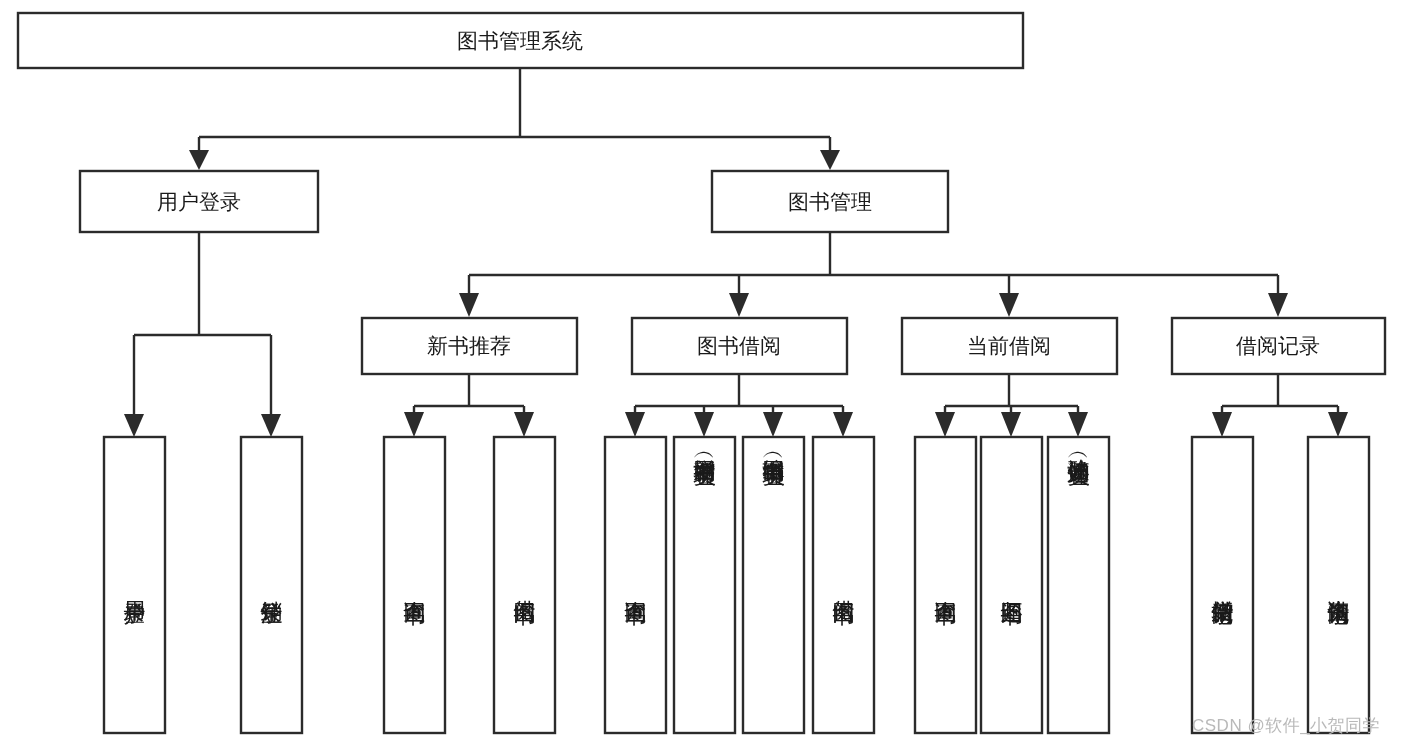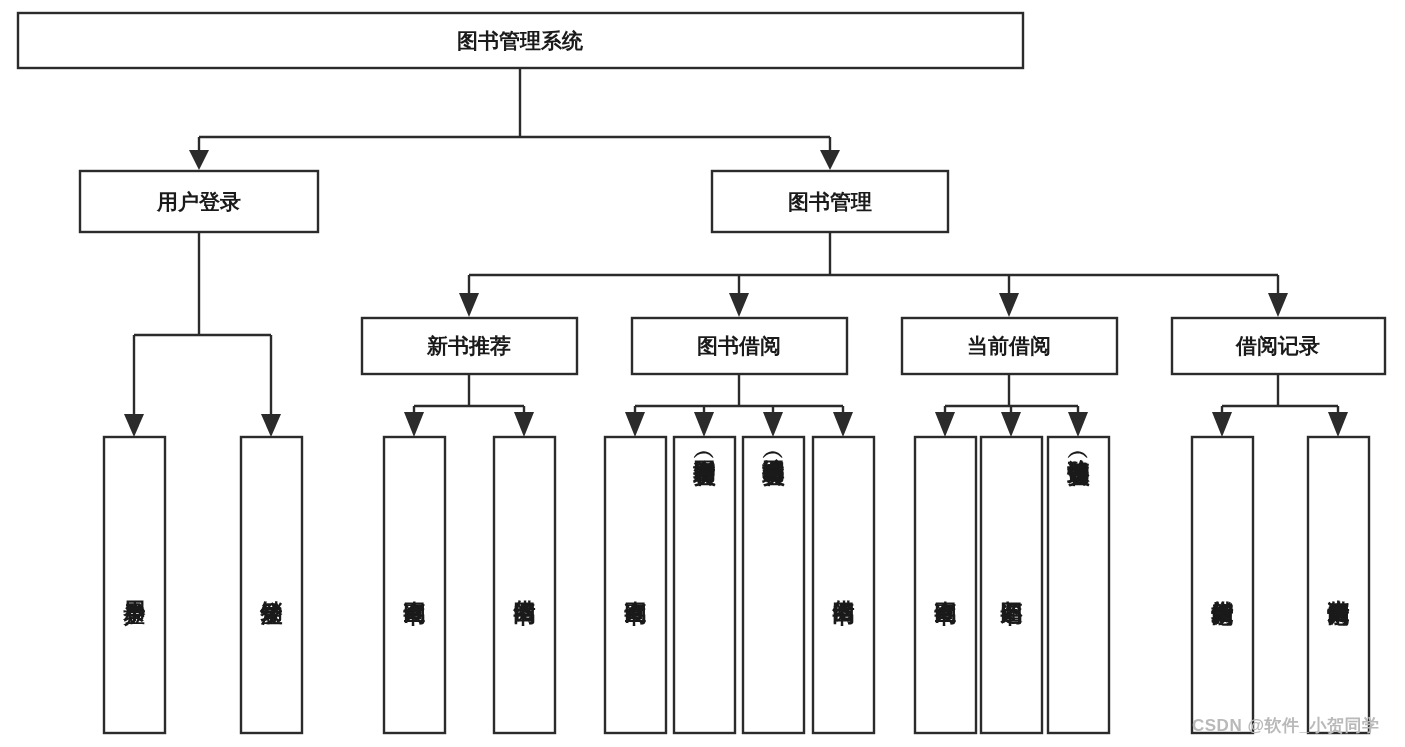--- a/index.html
+++ b/index.html
@@ -11,21 +11,20 @@
     width: 1405px;
     height: 747px;
     font-family: "Liberation Sans", "DejaVu Sans", sans-serif;
     overflow: hidden;
     position: relative;
   }
   #diagram-root {
     position: relative;
     width: 1405px;
     height: 638px;
-    font-weight: bold;
   }
   svg#tree-svg {
     position: absolute;
     top: 0;
     left: 0;
     width: 1405px;
     height: 747px;
   }
   .node-box {
     fill: #ffffff;

